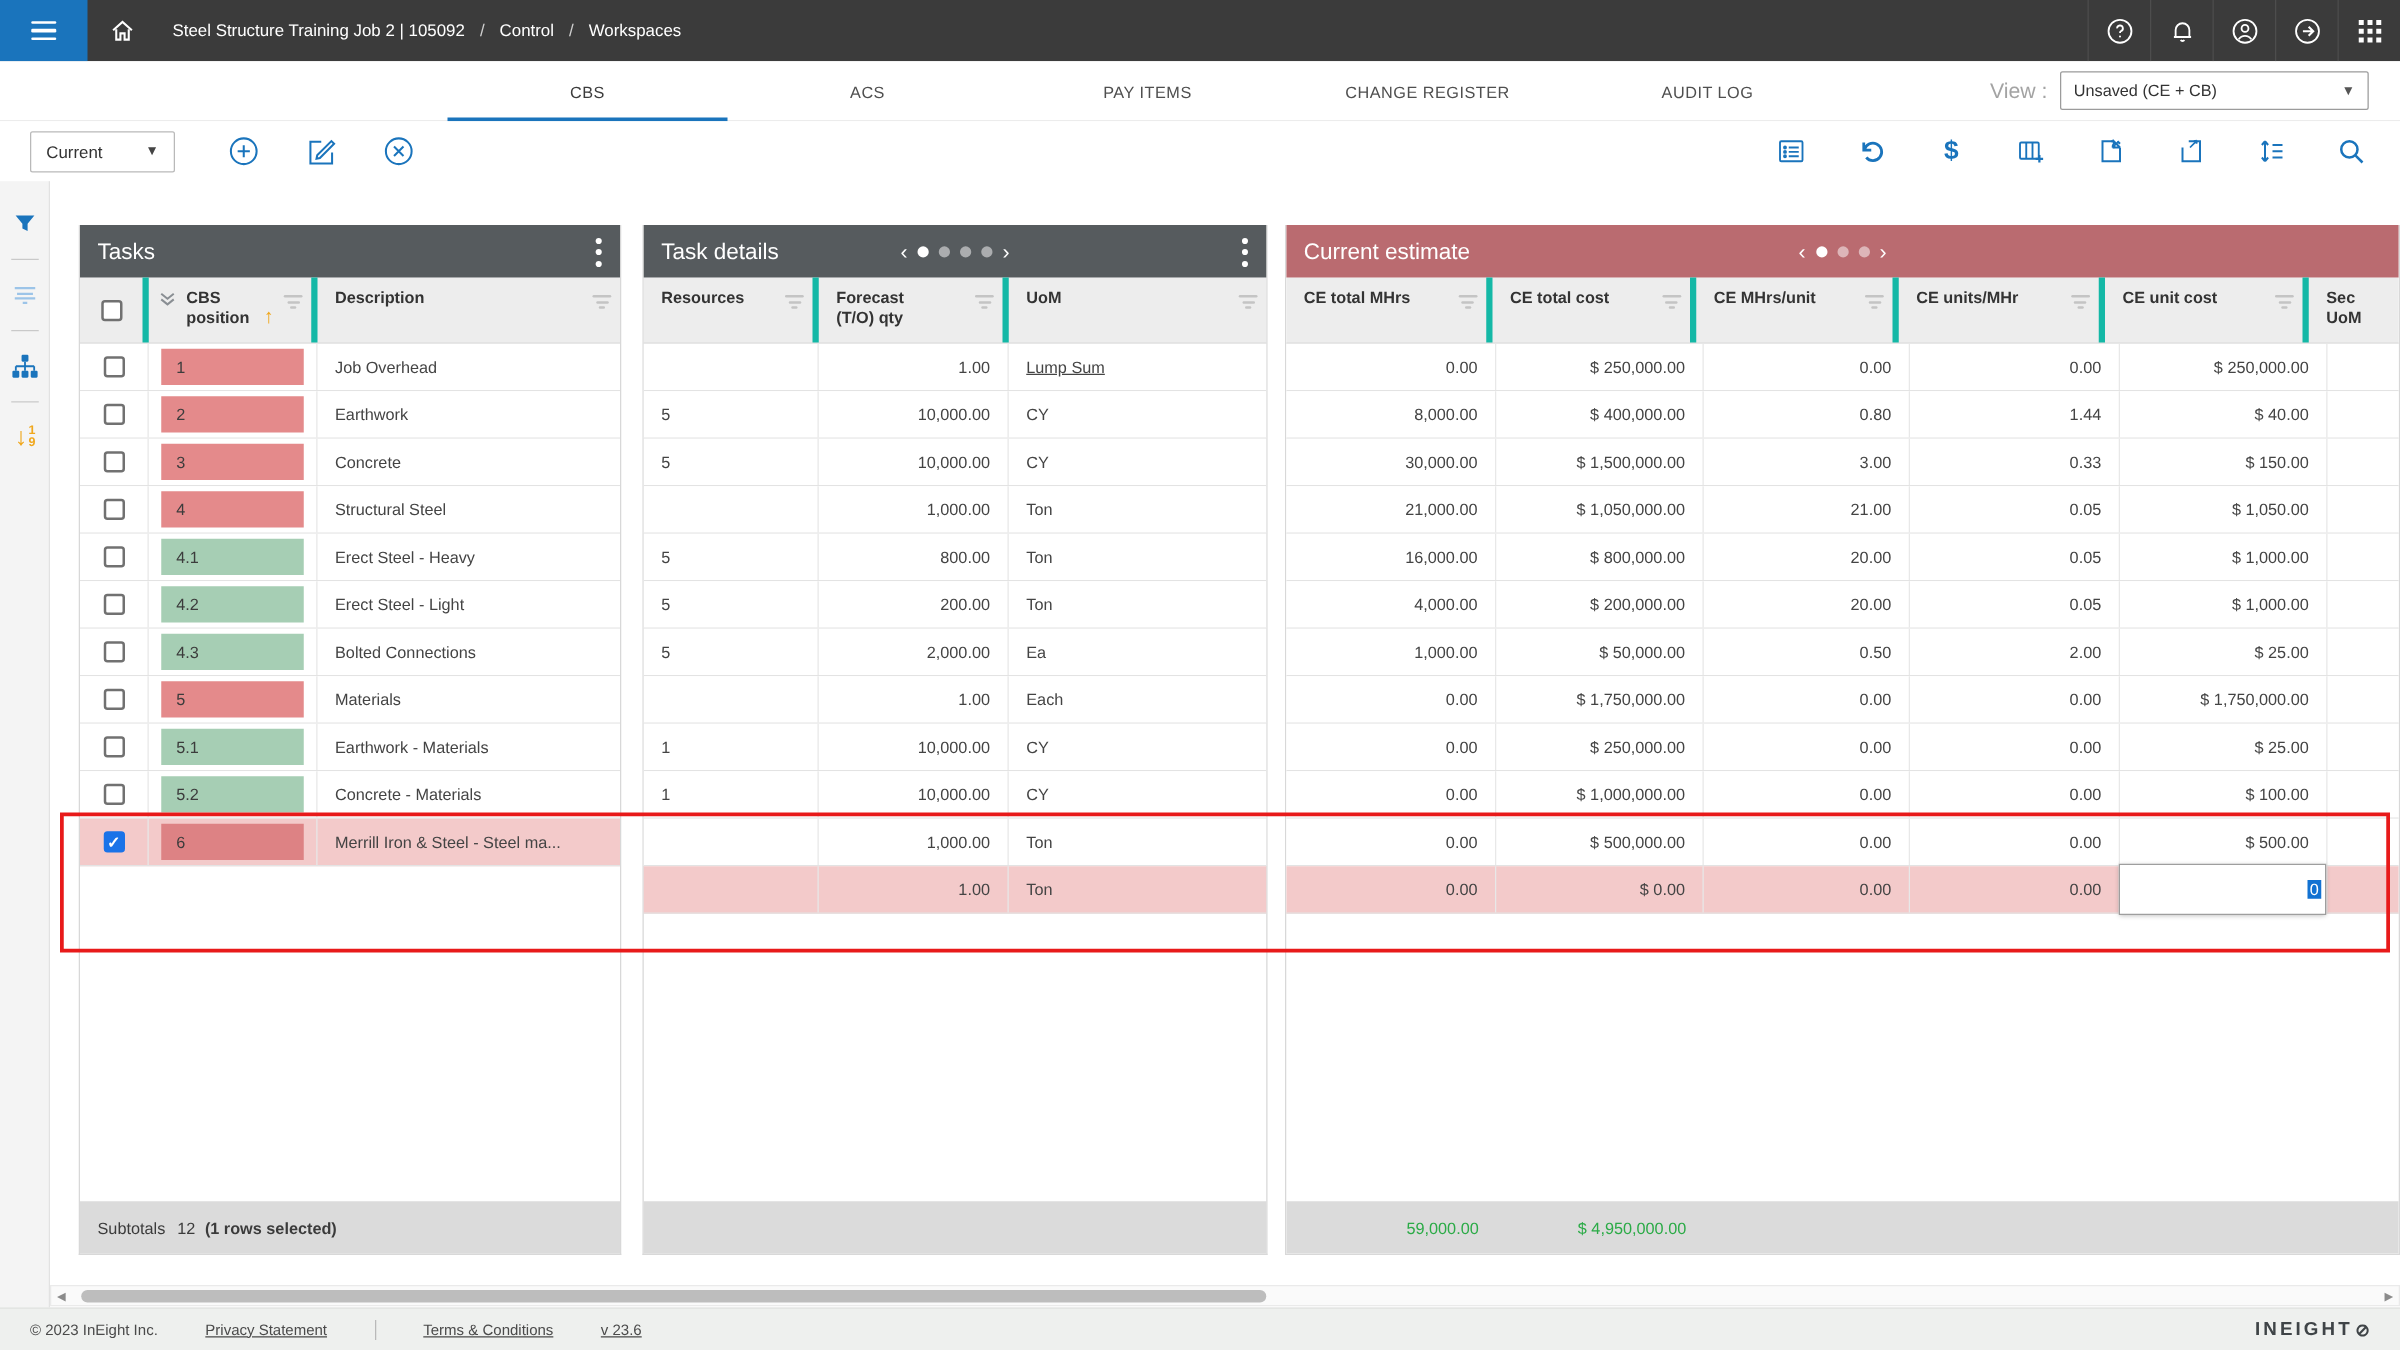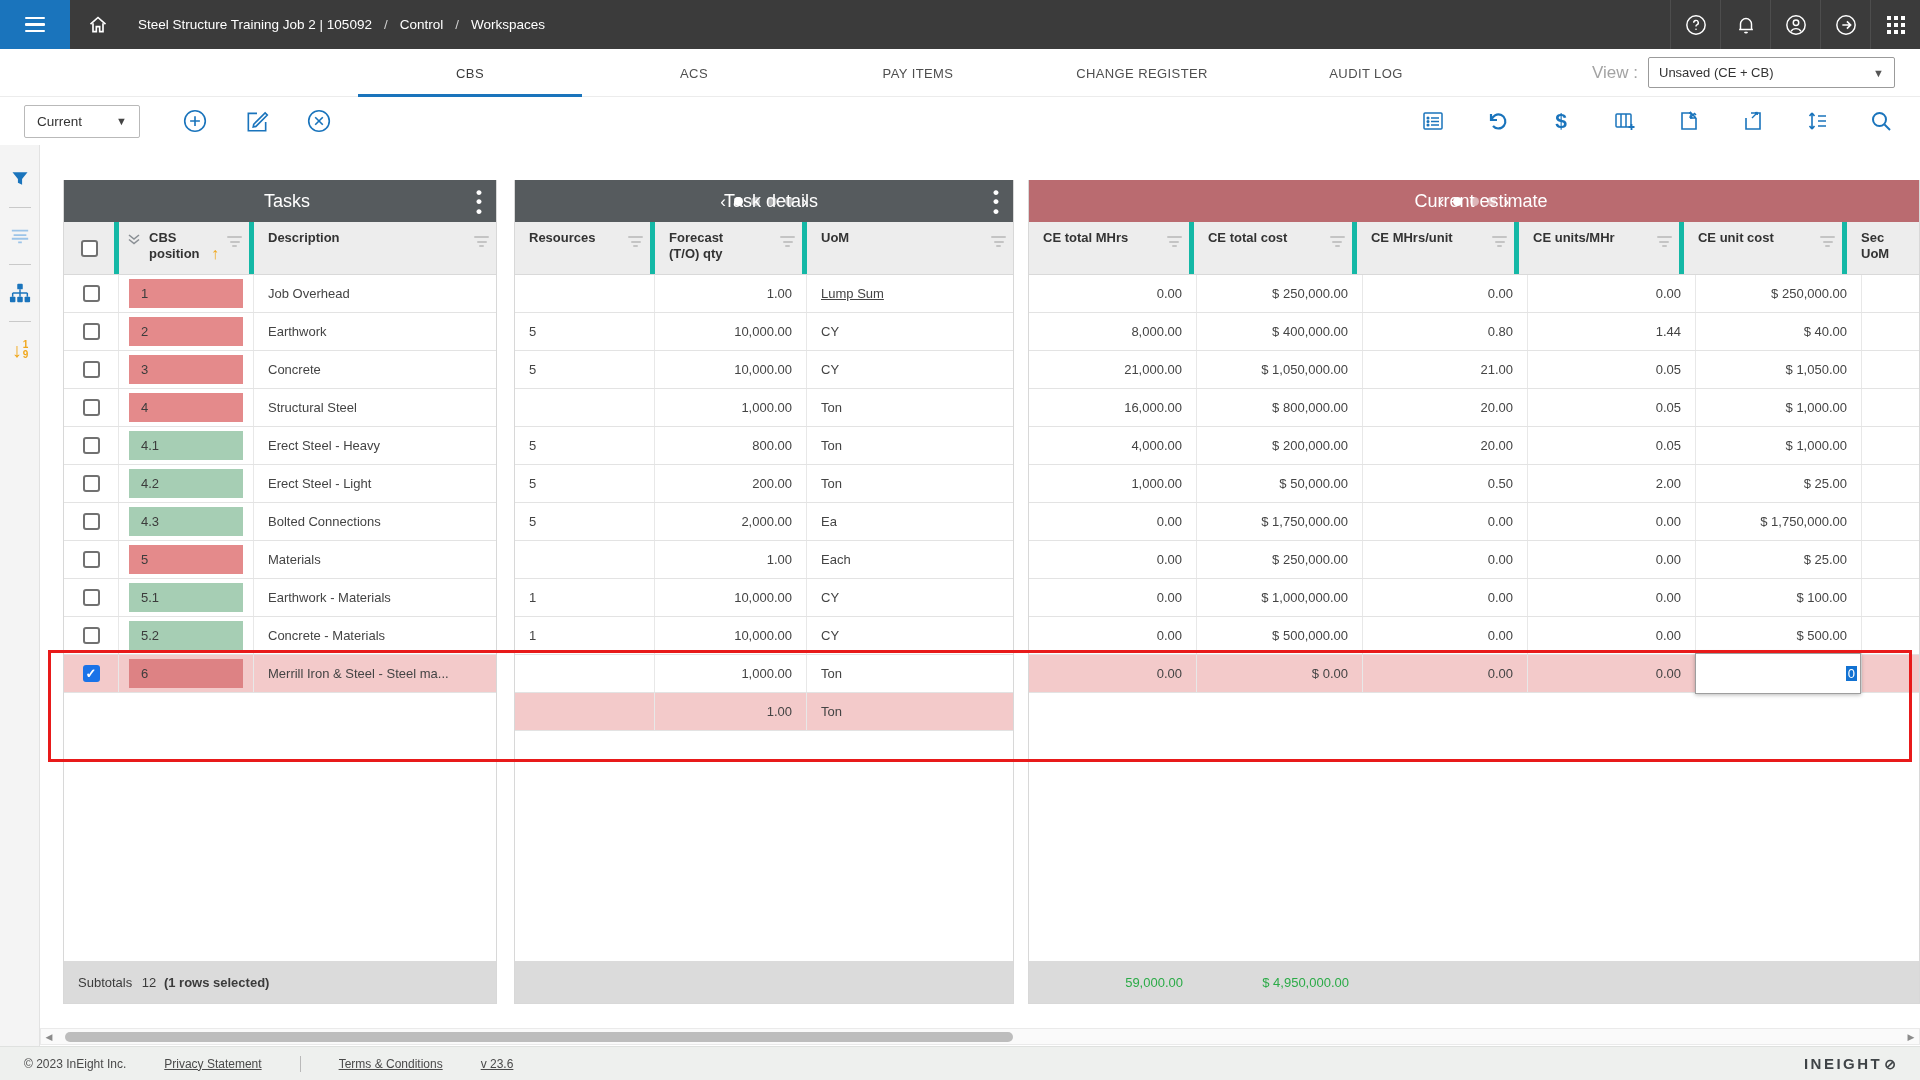--- a/index.html
+++ b/index.html
@@ -42,21 +42,21 @@
   .rail-divider { width:22px; height:1px; background:#c9c9c9; margin:8px auto; }
   .sort19 { color:#f0a71c; font-size:10px; font-weight:bold; display:flex; align-items:center; }
   .sort19 .arrow { color:#f0a71c; font-size:20px; font-weight:bold; line-height:1; margin-right:1px; }
   .sort19 .nums { display:flex; flex-direction:column; line-height:1; }
 
   
   .panel { position:absolute; top:180px; height:824px; background:#fff; border:1px solid #d8d8d8; border-top:none; display:flex; flex-direction:column; }
   #panel-tasks { left:63px; width:434px; }
   #panel-details { left:514px; width:500px; }
   #panel-estimate { left:1028px; width:892px; overflow:hidden; }
-  .panel-header { height:42px; flex:0 0 42px; display:flex; align-items:center; color:#fff; position:relative;justify-content:center; }
+  .panel-header { height:42px; flex:0 0 42px; display:flex; align-items:center; color:#fff; position:relative; }
   .ph-dark { background:#565b5e; }
   .ph-rose { background:#ba6b70; }
   .panel-title { font-size:18px; padding-left:14px; white-space:nowrap; }
   .pager { position:absolute; left:0; right:0; display:flex; align-items:center; justify-content:center; gap:8px; pointer-events:none; }
   .pager .pg-arrow { pointer-events:auto; font-size:17px; cursor:pointer; color:#fff; line-height:1; }
   .pager .dot { width:9px; height:9px; border-radius:50%; background:rgba(255,255,255,.5); }
   .pager .dot.on { background:#fff; }
   .kebab { position:absolute; right:10px; top:8px; color:#fff; font-size:17px; font-weight:bold; letter-spacing:0; cursor:pointer; line-height:.55; text-align:center; width:14px; }
   .kebab span { display:block; }
 
@@ -635,20 +635,28 @@
         </div>
         <div class="grid-row">
           <div class="cell num" style="width: 168px;">8,000.00</div>
           <div class="cell num" style="width: 166px;">$ 400,000.00</div>
           <div class="cell num" style="width: 165px;">0.80</div>
           <div class="cell num" style="width: 168px;">1.44</div>
           <div class="cell num unitcost-cell" style="width: 166px;">$ 40.00</div>
           <div class="cell" style="flex: 1 1 0%;"></div>
         </div>
         <div class="grid-row">
+          <div class="cell num" style="width: 168px;">30,000.00</div>
+          <div class="cell num" style="width: 166px;">$ 1,500,000.00</div>
+          <div class="cell num" style="width: 165px;">3.00</div>
+          <div class="cell num" style="width: 168px;">0.33</div>
+          <div class="cell num unitcost-cell" style="width: 166px;">$ 150.00</div>
+          <div class="cell" style="flex: 1 1 0%;"></div>
+        </div>
+        <div class="grid-row">
           <div class="cell num" style="width: 168px;">21,000.00</div>
           <div class="cell num" style="width: 166px;">$ 1,050,000.00</div>
           <div class="cell num" style="width: 165px;">21.00</div>
           <div class="cell num" style="width: 168px;">0.05</div>
           <div class="cell num unitcost-cell" style="width: 166px;">$ 1,050.00</div>
           <div class="cell" style="flex: 1 1 0%;"></div>
         </div>
         <div class="grid-row">
           <div class="cell num" style="width: 168px;">16,000.00</div>
           <div class="cell num" style="width: 166px;">$ 800,000.00</div>

